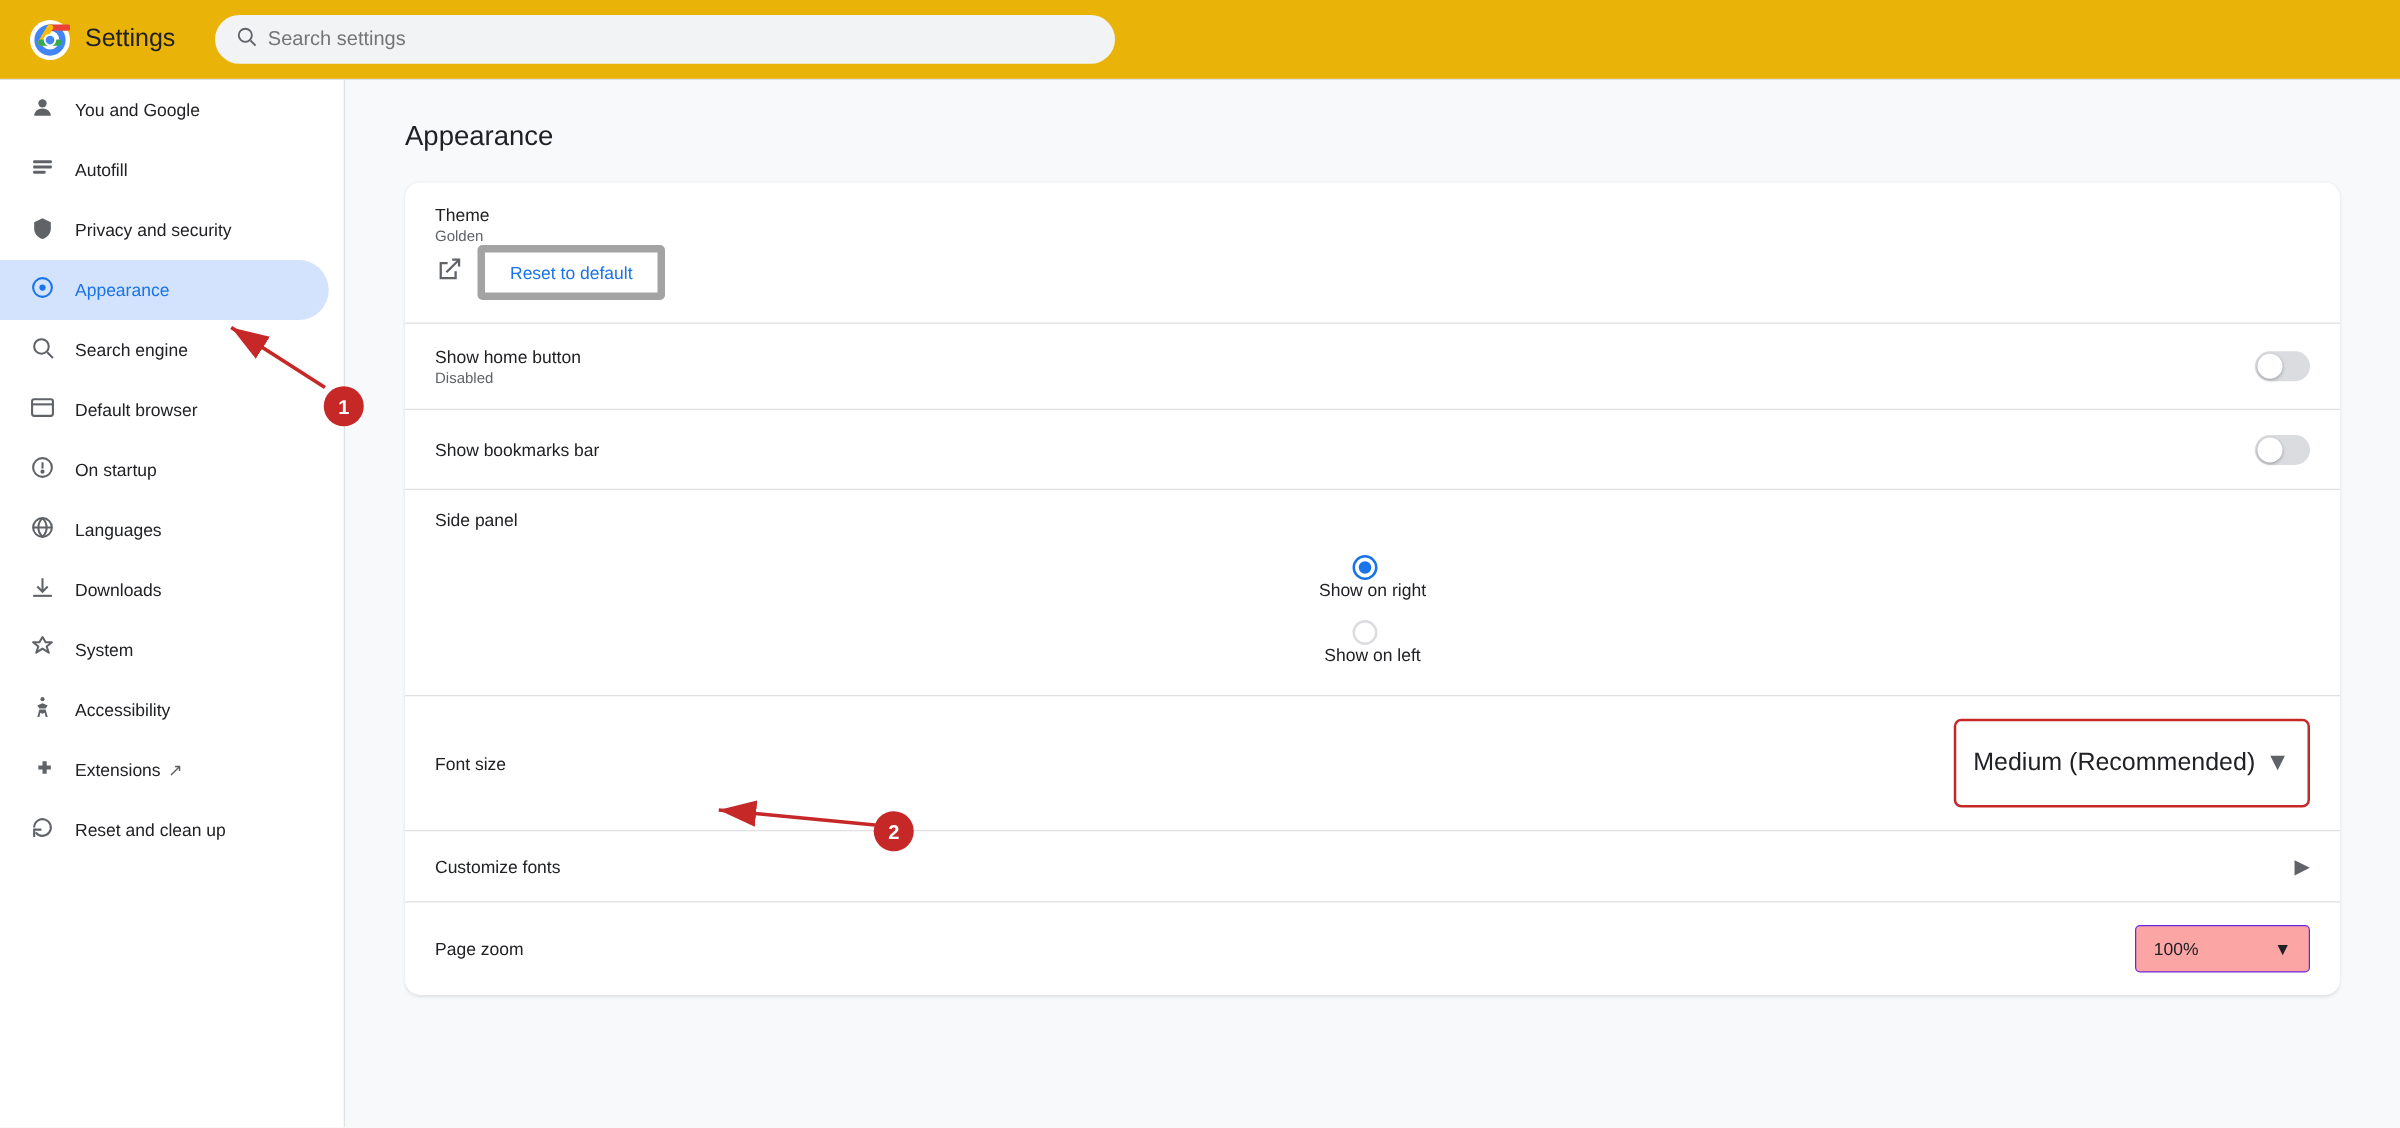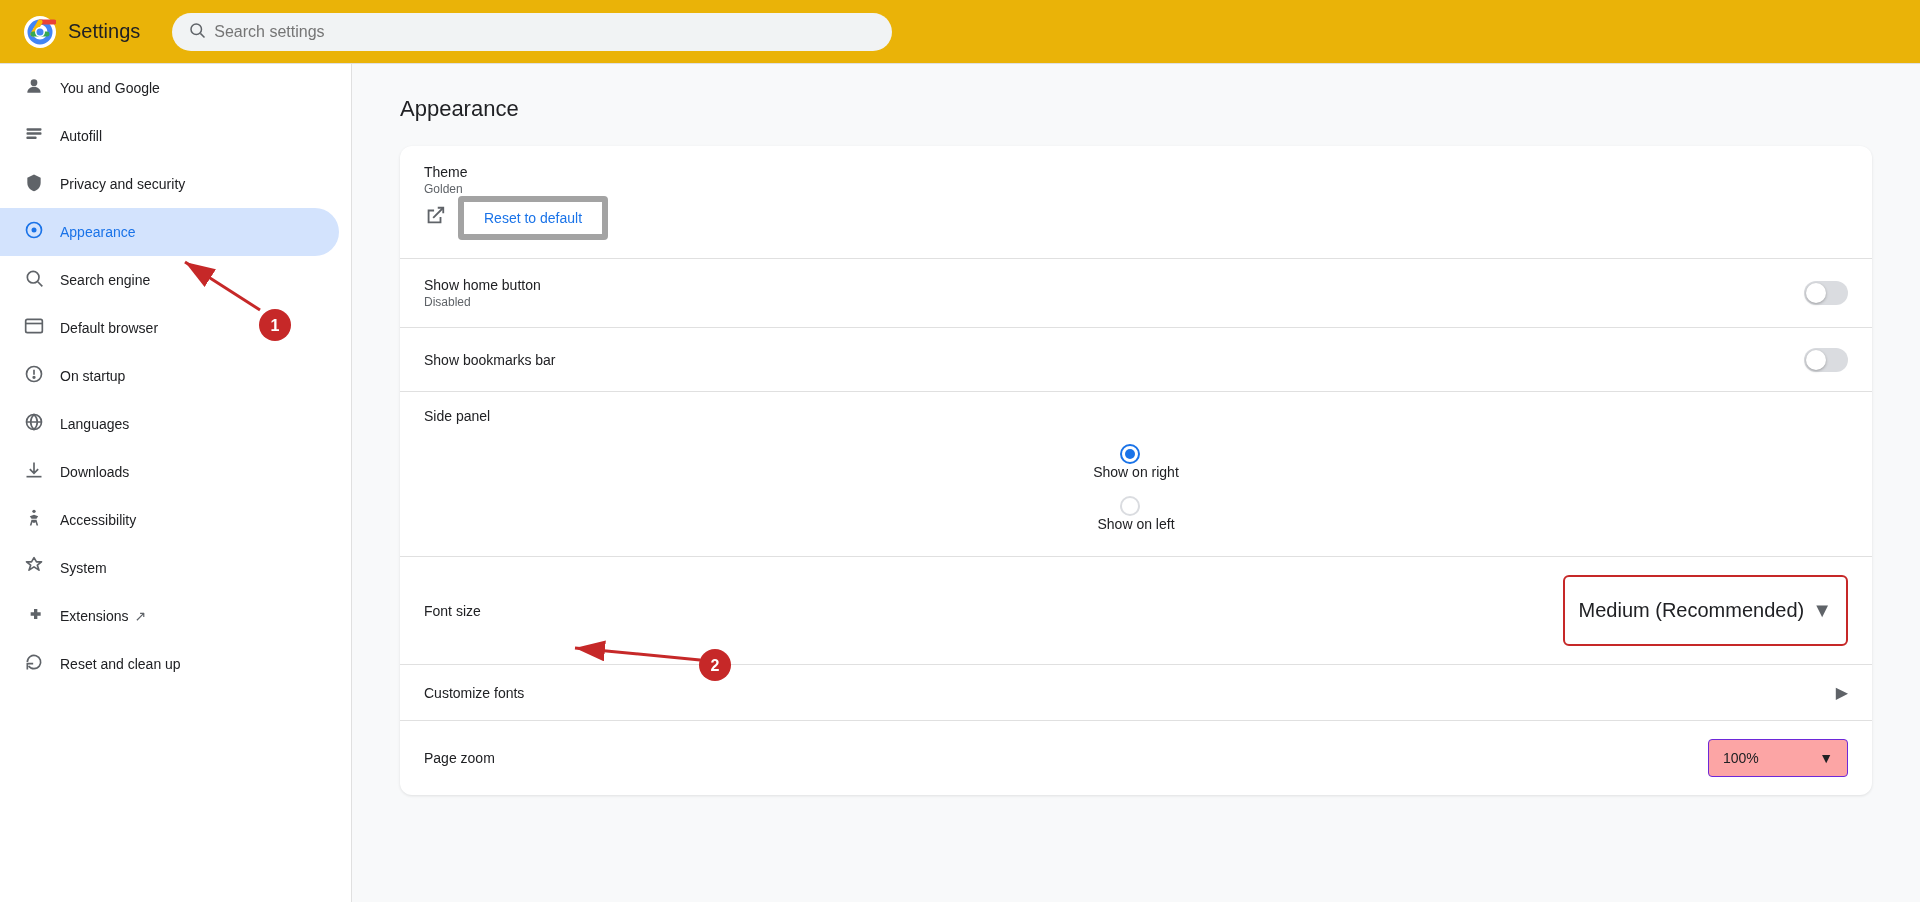--- a/index.html
+++ b/index.html
@@ -27,21 +27,21 @@
     }
     .search-icon-wrap { margin-right: 8px; color: #5f6368; }
 
     
     .main-layout {
       display: flex; flex: 1; overflow: hidden;
     }
 
     
     .sidebar {
-      width: 352px; background: #fff; overflow-y: auto; flex-shrink: 0;
+      width: 276px; background: #fff; overflow-y: auto; flex-shrink: 0;
       border-right: 1px solid #e0e0e0; position: relative;
     }
     .sidebar::-webkit-scrollbar { width: 8px; }
     .sidebar::-webkit-scrollbar-thumb { background: #bbb; border-radius: 4px; }
 
     .sidebar-item {
       display: flex; align-items: center; padding: 10px 24px;
       cursor: pointer; border-radius: 0 24px 24px 0; margin-right: 12px;
       color: #202124; font-size: 14px; font-weight: 400; min-height: 48px;
       transition: background 0.1s;
@@ -274,35 +274,35 @@
         <svg width="20" height="20" viewBox="0 0 24 24" fill="none" stroke="#5f6368" stroke-width="2">
             <path d="M12 3v13m-5-5l5 5 5-5"></path>
             <line x1="3" y1="20" x2="21" y2="20"></line>
           </svg>
       </span>
       <span>Downloads</span>
     </div>
 
     <div class="sidebar-item">
       <span class="icon">
+        <svg width="20" height="20" viewBox="0 0 24 24" fill="none" stroke="#5f6368" stroke-width="2">
+            <path d="M12 2L9 7H3l5 4-2 6 6-4 6 4-2-6 5-4h-6z" stroke-linejoin="round"></path>
+          </svg>
+      </span>
+      <span>System</span>
+    </div>
+
+    <div class="sidebar-item">
+      <span class="icon">
         <svg width="20" height="20" viewBox="0 0 24 24" fill="#5f6368">
             <circle cx="12" cy="4" r="2"></circle>
             <path d="M12 8l-5 2 2 3h6l2-3-5-2zm-3 6l-2 7h2l1-4 2 1 2-1 1 4h2l-2-7"></path>
           </svg>
       </span>
       <span>Accessibility</span>
-    </div>
-
-    <div class="sidebar-item">
-      <span class="icon">
-        <svg width="20" height="20" viewBox="0 0 24 24" fill="none" stroke="#5f6368" stroke-width="2">
-            <path d="M12 2L9 7H3l5 4-2 6 6-4 6 4-2-6 5-4h-6z" stroke-linejoin="round"></path>
-          </svg>
-      </span>
-      <span>System</span>
     </div>
 
     <div class="sidebar-item">
       <span class="icon">
         <svg width="20" height="20" viewBox="0 0 24 24" fill="#5f6368">
             <path d="M20 10v4h-4v4h-4v-4H8v-4h4V6h4v4h4z"></path>
           </svg>
       </span>
       <span class="ext-label">
         <span>Extensions</span>

